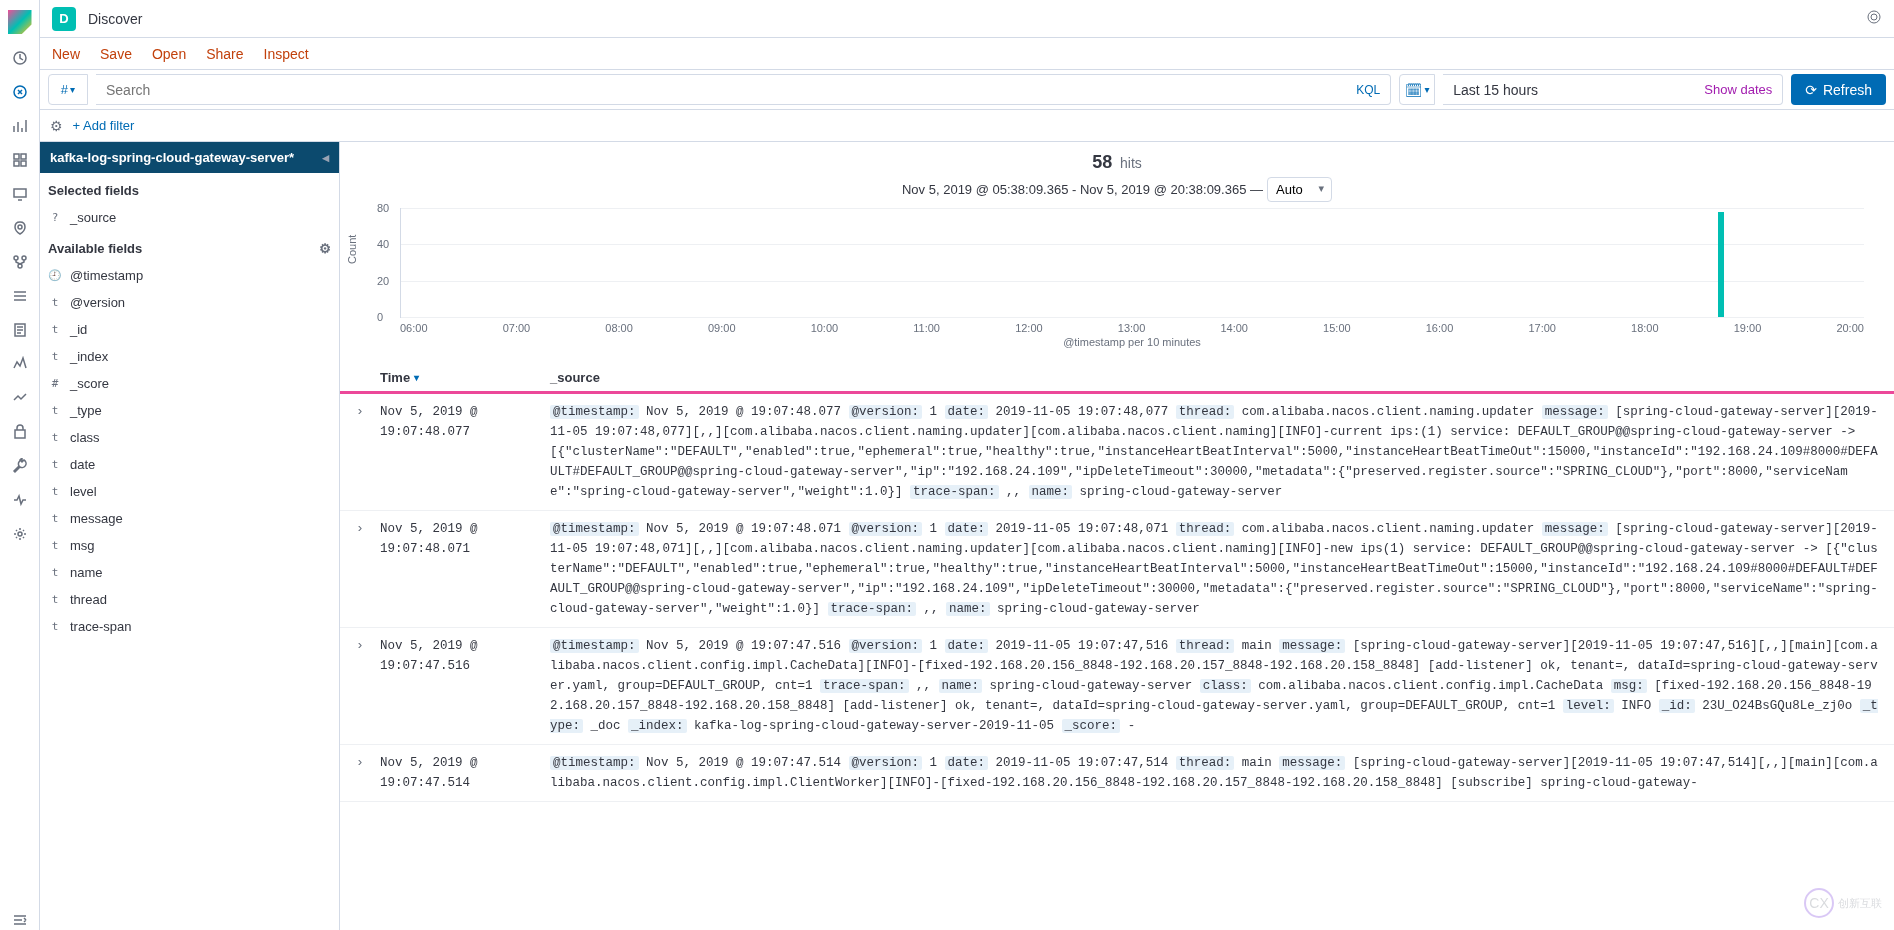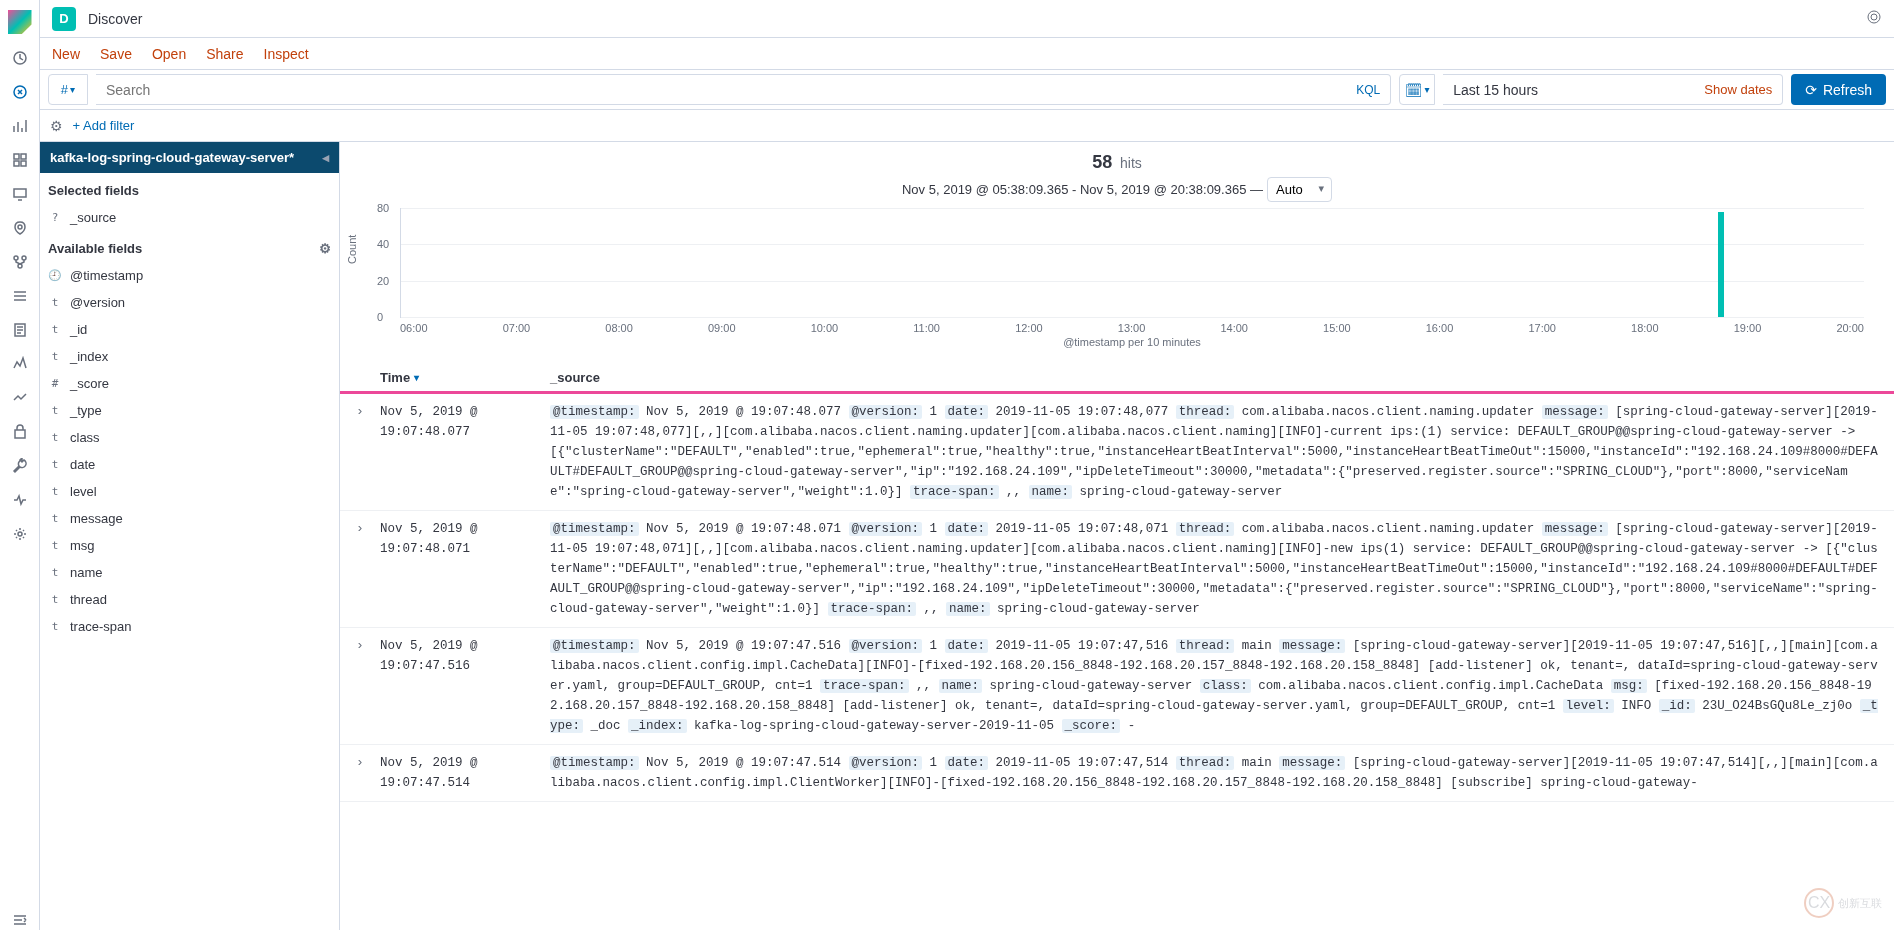--- a/index.html
+++ b/index.html
@@ -18,21 +18,21 @@
 .topbar .sp{flex:1}
 .menubar{height:32px;display:flex;align-items:center;padding:0 12px;gap:20px;border-bottom:1px solid #d3dae6}
 .menubar a{color:#c2410c;font-size:14px;cursor:pointer}
 .querybar{height:40px;display:flex;align-items:stretch;padding:4px 8px;gap:8px;border-bottom:1px solid #d3dae6}
 .idx-btn{width:40px;border:1px solid #d3dae6;border-radius:4px 0 0 4px;display:flex;align-items:center;justify-content:center;color:#006bb4;gap:2px;font-size:13px}
 .search-wrap{flex:1;border:1px solid #d3dae6;border-left:none;border-radius:0 4px 4px 0;display:flex;align-items:center;padding:0 10px}
 .search-wrap input{flex:1;border:none;outline:none;font-size:14px;color:#69707d}
 .kql{color:#006bb4;font-size:12px}
 .date-btn{border:1px solid #d3dae6;border-radius:4px 0 0 4px;width:36px;display:flex;align-items:center;justify-content:center;color:#006bb4;gap:2px}
 .date-range{flex:0 0 340px;border:1px solid #d3dae6;border-left:none;border-radius:0 4px 4px 0;display:flex;align-items:center;padding:0 10px;justify-content:space-between}
-.show-dates{color:#c2410c;font-size:13px}
+.show-dates{color:#a21caf;font-size:13px}
 .refresh{background:#006bb4;color:#fff;border:none;border-radius:4px;padding:0 14px;display:flex;align-items:center;gap:6px;font-size:14px;cursor:pointer}
 .filterbar{height:32px;display:flex;align-items:center;padding:0 10px;gap:10px;border-bottom:1px solid #d3dae6}
 .gear{color:#69707d;cursor:pointer}
 .add-filter{color:#006bb4;font-size:13px;cursor:pointer}
 .content{flex:1;display:flex;overflow:hidden}
 .sidebar{width:300px;border-right:1px solid #d3dae6;display:flex;flex-direction:column;overflow:auto}
 .idx-name{background:#0c4a6e;color:#fff;padding:8px 10px;font-size:13px;font-weight:600;display:flex;align-items:center;justify-content:space-between}
 .idx-name .coll{color:#98a2b3;cursor:pointer}
 .section-h{font-weight:700;font-size:13px;padding:10px 8px 6px}
 .section-h.row{display:flex;justify-content:space-between;align-items:center}
@@ -56,21 +56,21 @@
 .xlabel{text-align:center;font-size:11px;color:#69707d;margin-top:2px}
 .thead{display:flex;padding:6px 0 6px 40px;border-bottom:3px solid #ec4899;font-size:13px;font-weight:700;margin-top:6px}
 .th-time{width:170px;display:flex;align-items:center;gap:4px}
 .th-time .sort{color:#006bb4;font-size:10px}
 .doc{display:flex;padding:8px 10px 8px 0;border-bottom:1px solid #eef0f3;font-family:"Courier New",monospace;font-size:12.5px;line-height:1.6}
 .doc .exp{width:40px;text-align:center;color:#69707d;cursor:pointer;font-size:13px}
 .doc .time{width:170px;flex-shrink:0}
 .doc .src{flex:1;word-break:break-all;color:#343741}
 .k{background:#e6f0f8;color:#343741;padding:0 3px;border-radius:2px}
 .wm{position:absolute;right:12px;bottom:12px;opacity:.25;font-size:11px;color:#69707d;display:flex;align-items:center;gap:4px}
-.wm .c{width:30px;height:30px;border:2px solid #c2410c;border-radius:50%;display:flex;align-items:center;justify-content:center;font-size:16px}
+.wm .c{width:30px;height:30px;border:2px solid #6d28d9;border-radius:50%;display:flex;align-items:center;justify-content:center;font-size:14px}
 </style>
 </head>
 <body>
 
 <div class="app">
   <div class="nav-rail">
     <div class="logo"></div>
     <div class="ni">
         <svg viewBox="0 0 16 16">
           <circle cx="8" cy="8" r="6"></circle>

